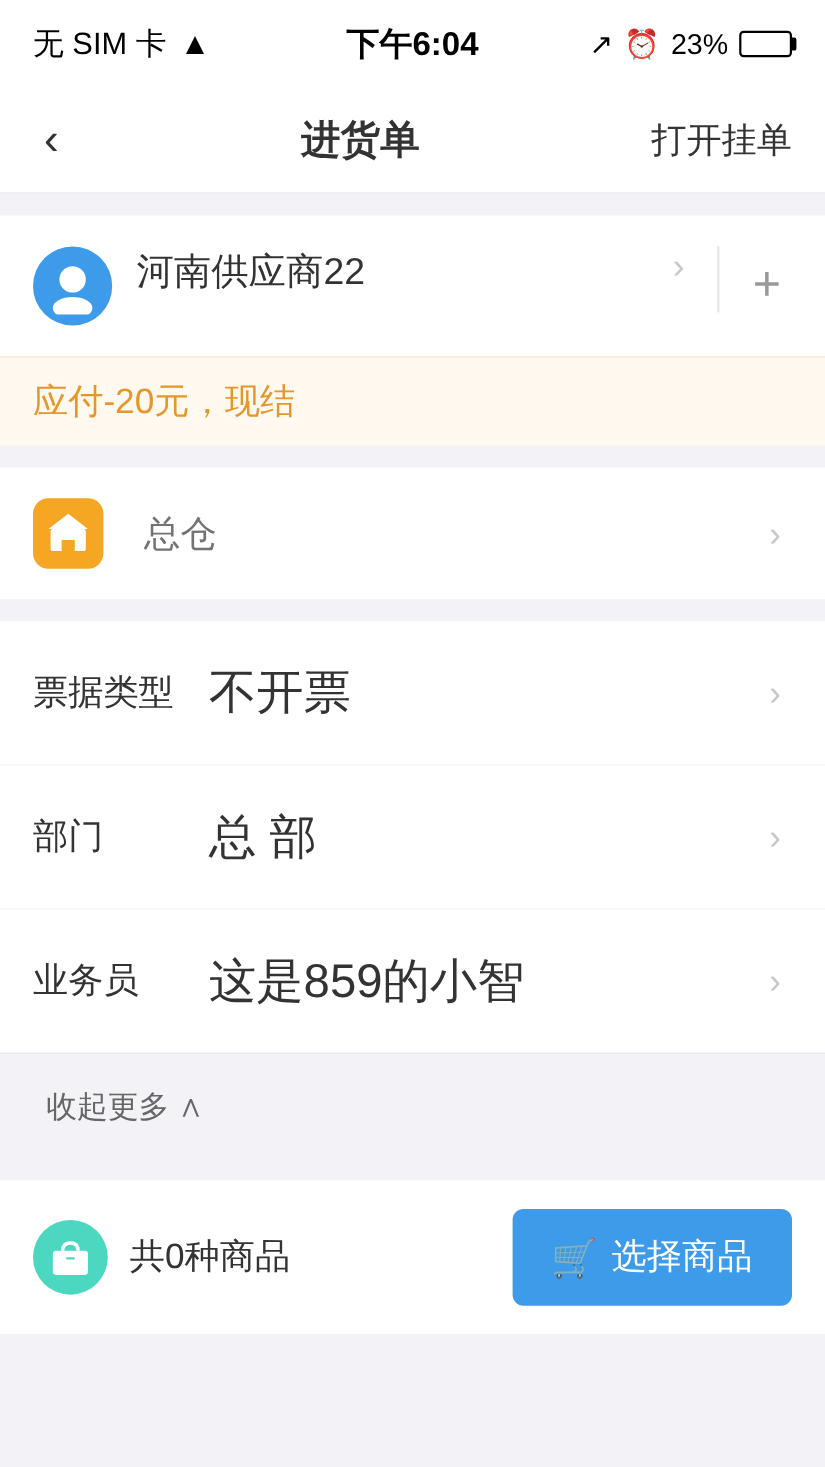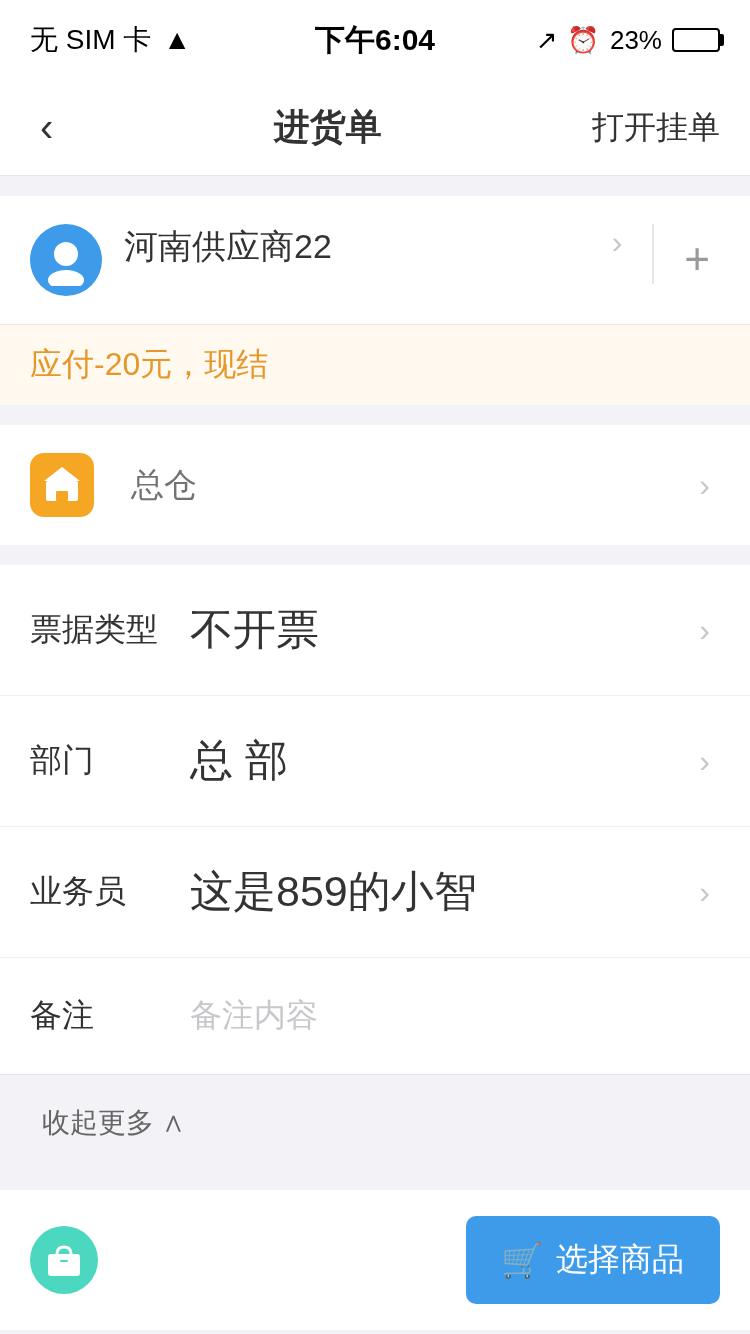--- a/index.html
+++ b/index.html
@@ -369,39 +369,36 @@
     <span class="form-value">总 部</span>
     <span class="chevron-right">›</span>
   </div>
 
   <div class="form-row">
     <span class="form-label">业务员</span>
     <span class="form-value">这是859的小智</span>
     <span class="chevron-right">›</span>
   </div>
 
-  <div class="form-row">
-    <span class="form-label">备注</span>
-    <span class="form-placeholder">备注内容</span>
-  </div>
 </div>
 
 <div class="collapse-row">
   <span class="collapse-text">收起更多 ∧</span>
 </div>
 
 <div class="bottom-bar">
   <div class="goods-info">
     <div class="goods-icon">
       <svg viewBox="0 0 40 40" fill="none" xmlns="http://www.w3.org/2000/svg">
         <rect x="4" y="14" width="32" height="22" rx="3" fill="#fff"></rect>
         <path d="M13 14 Q13 7 20 7 Q27 7 27 14" stroke="#fff" stroke-width="3" fill="none"></path>
         <rect x="16" y="20" width="8" height="2" rx="1" fill="#4cd7c0"></rect>
       </svg>
     </div>
+    <span class="goods-count">共0种商品</span>
   </div>
   <button class="select-btn">
     <span class="select-btn-icon">🛒</span>
     <span>选择商品</span>
   </button>
 </div>
 
 <div class="gray-fill"></div>
 
 </body></html>

